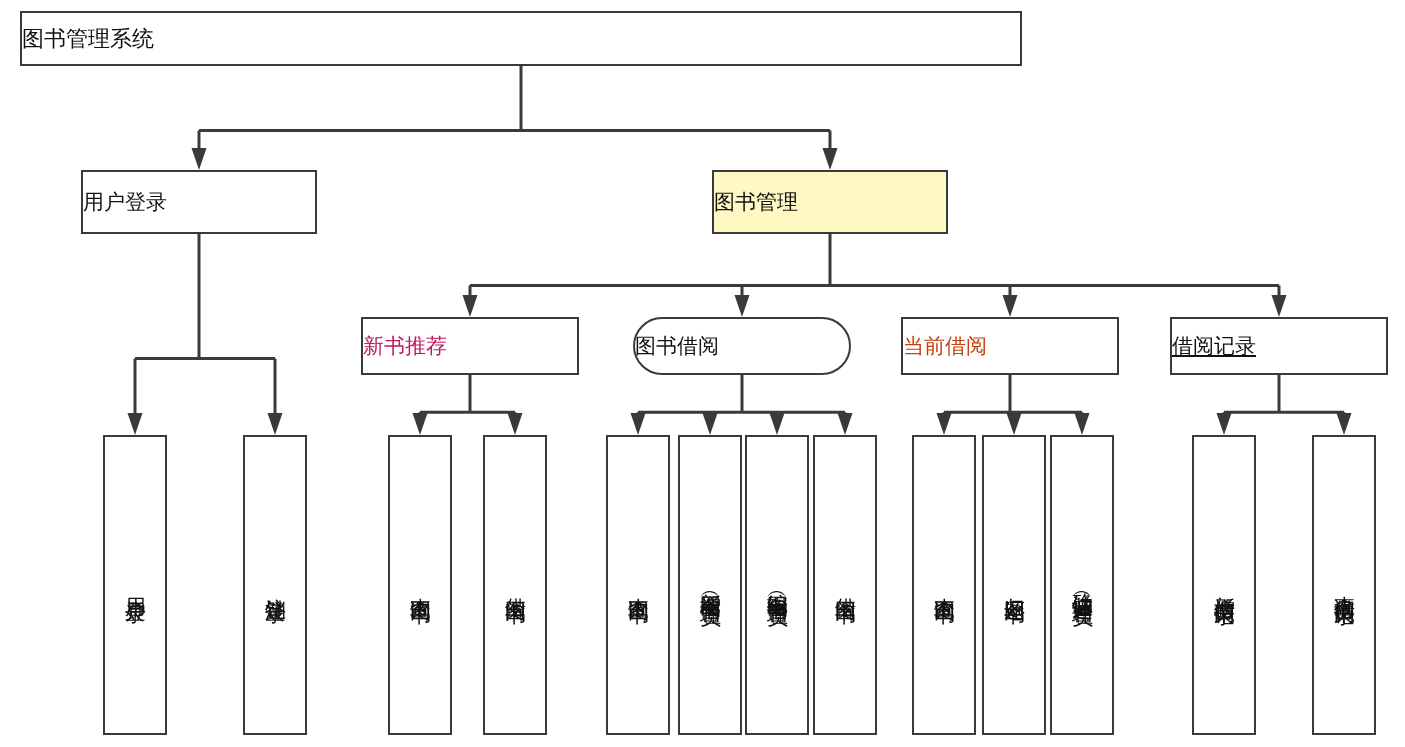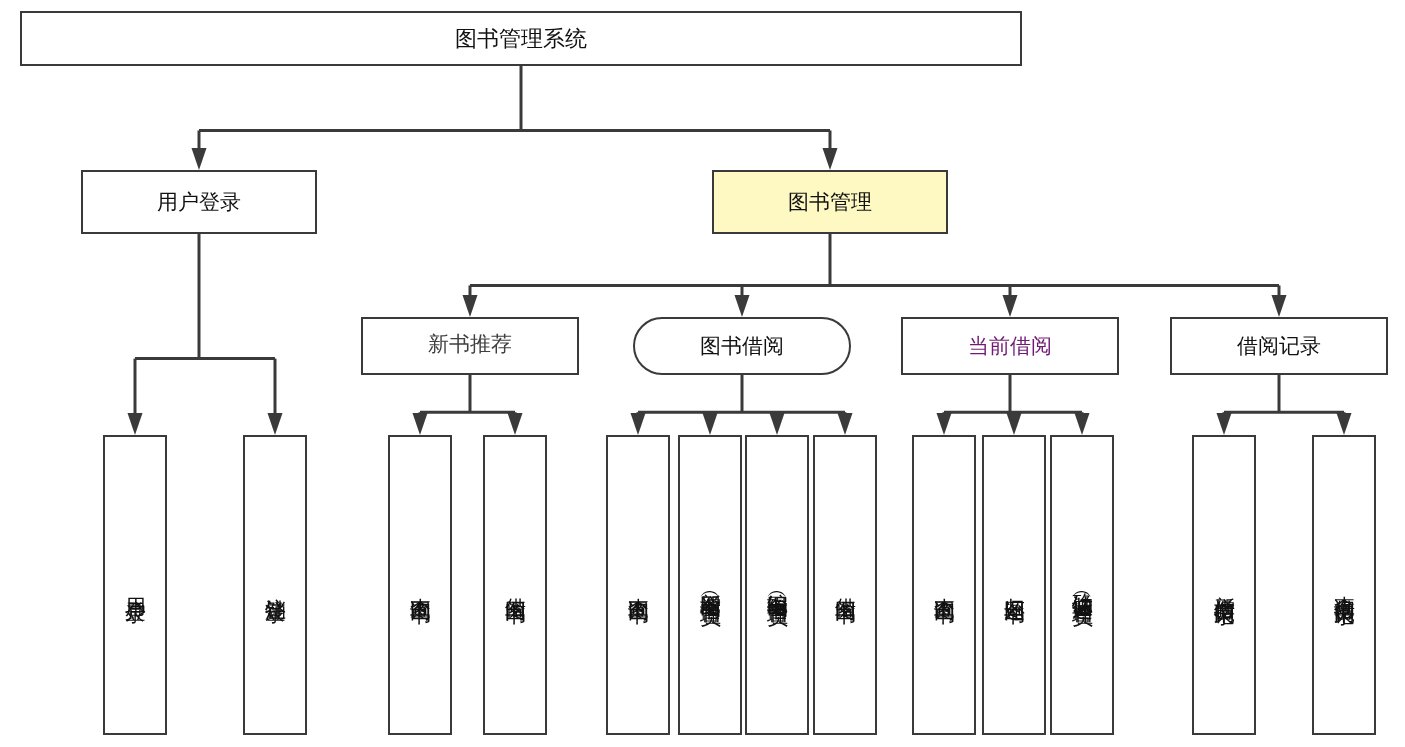--- a/index.html
+++ b/index.html
@@ -17,21 +17,21 @@
     background: #ffffff;
     overflow: hidden;
   }
   .node {
     position: absolute;
     box-sizing: border-box;
     background: #ffffff;
     border: 2px solid #3a3a3a;
     display: flex;
     align-items: center;
-    justify-content: center;
+    justify-content: flex-start;
     color: #111111;
     line-height: 1.18;
   }
   .node.level-0 { font-size: 22px; }
   .node.level-1 { font-size: 21px; }
   .node.level-2 { font-size: 21px; }
   .node.leaf {
     font-size: 21px;
     writing-mode: vertical-rl;
     text-orientation: upright;
@@ -143,30 +143,30 @@
   <div id="node-layer">
       <div class="node level-0" style="left: 20px; top: 11px; width: 1002px; height: 55px; border-color: rgb(58, 58, 58); background: rgb(255, 255, 255); color: rgb(17, 17, 17);">
         <span class="label">图书管理系统</span>
       </div>
       <div class="node level-1" style="left: 81px; top: 170px; width: 236px; height: 64px; border-color: rgb(58, 58, 58); background: rgb(255, 255, 255); color: rgb(17, 17, 17);">
         <span class="label">用户登录</span>
       </div>
       <div class="node level-1" style="left: 712px; top: 170px; width: 236px; height: 64px; border-color: rgb(58, 58, 58); background: #fef9c3; color: rgb(17, 17, 17);">
         <span class="label">图书管理</span>
       </div>
-      <div class="node level-2" style="left: 361px; top: 317px; width: 218px; height: 58px; border-color: rgb(58, 58, 58); background: rgb(255, 255, 255); color: #404040; font-family: Liberation Mono, monospace;">
+      <div class="node level-2" style="left: 361px; top: 317px; width: 218px; height: 58px; border-color: rgb(58, 58, 58); background: rgb(255, 255, 255); color: #be185d;">
         <span class="label">新书推荐</span>
       </div>
       <div class="node level-2" style="left: 633px; top: 317px; width: 218px; height: 58px; border-color: rgb(58, 58, 58); background: rgb(255, 255, 255); color: rgb(17, 17, 17); border-radius: 29px;">
         <span class="label">图书借阅</span>
       </div>
-      <div class="node level-2" style="left: 901px; top: 317px; width: 218px; height: 58px; border-color: rgb(58, 58, 58); background: rgb(255, 255, 255); color: #701a75;">
+      <div class="node level-2" style="left: 901px; top: 317px; width: 218px; height: 58px; border-color: rgb(58, 58, 58); background: rgb(255, 255, 255); color: #c2410c;">
         <span class="label">当前借阅</span>
       </div>
-      <div class="node level-2" style="left: 1170px; top: 317px; width: 218px; height: 58px; border-color: rgb(58, 58, 58); background: rgb(255, 255, 255); color: rgb(17, 17, 17);">
+      <div class="node level-2" style="left: 1170px; top: 317px; width: 218px; height: 58px; border-color: rgb(58, 58, 58); background: rgb(255, 255, 255); color: rgb(17, 17, 17); text-decoration: underline;">
         <span class="label">借阅记录</span>
       </div>
       <div class="node level-3 leaf" style="left: 103px; top: 435px; width: 64px; height: 300px; border-color: rgb(58, 58, 58); background: rgb(255, 255, 255); color: rgb(17, 17, 17);">
         <span class="label">用户登录</span>
       </div>
       <div class="node level-3 leaf" style="left: 243px; top: 435px; width: 64px; height: 300px; border-color: rgb(58, 58, 58); background: rgb(255, 255, 255); color: rgb(17, 17, 17);">
         <span class="label">注销登录</span>
       </div>
       <div class="node level-3 leaf" style="left: 388px; top: 435px; width: 64px; height: 300px; border-color: rgb(58, 58, 58); background: rgb(255, 255, 255); color: rgb(17, 17, 17);">
         <span class="label">查询图书</span>

